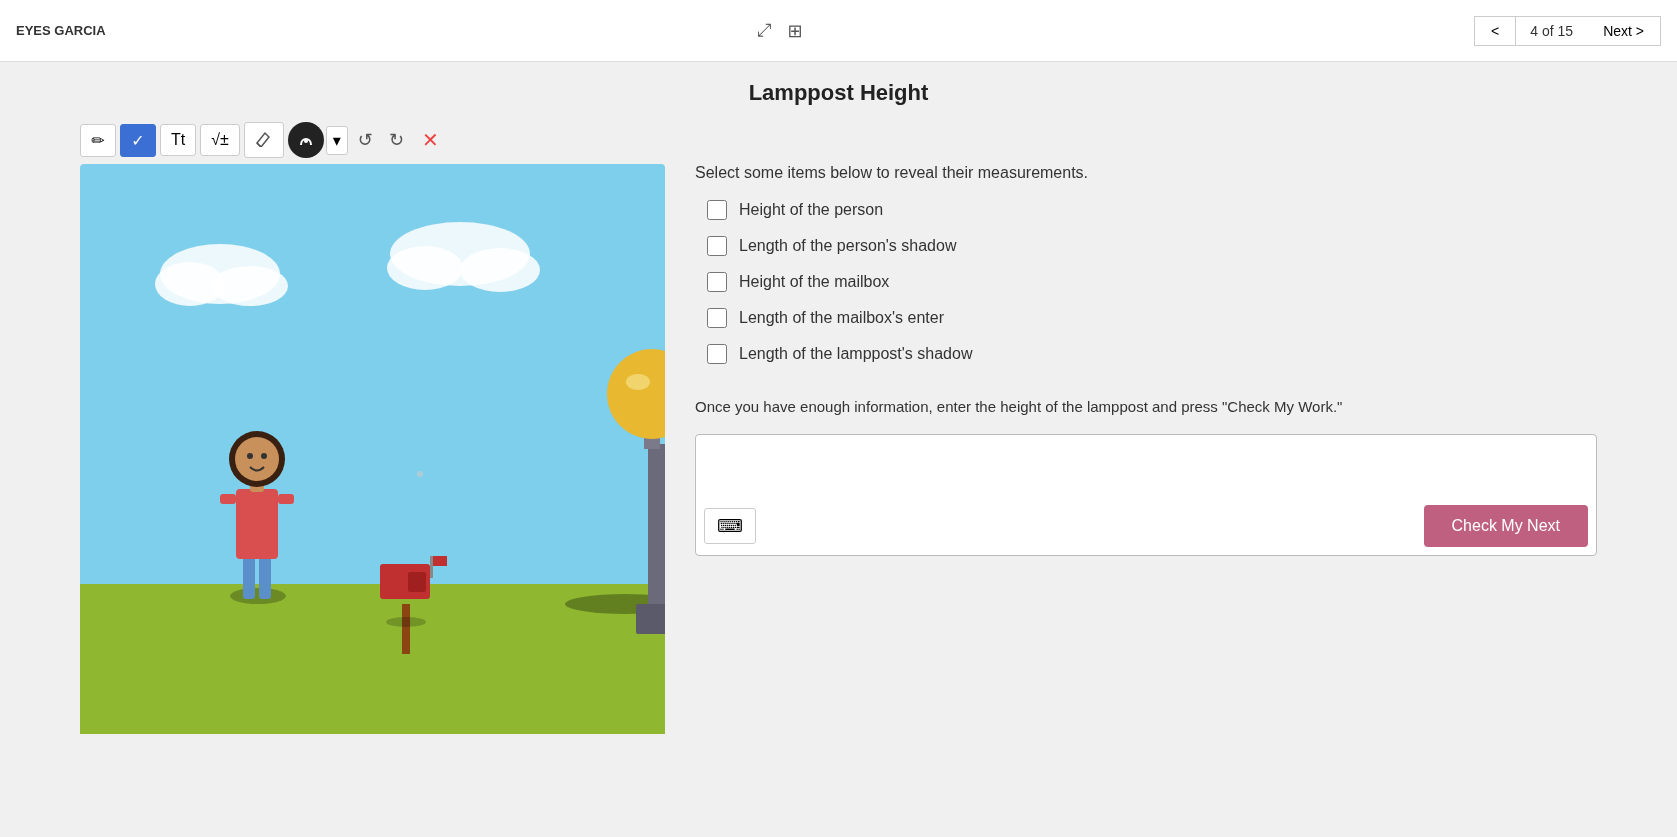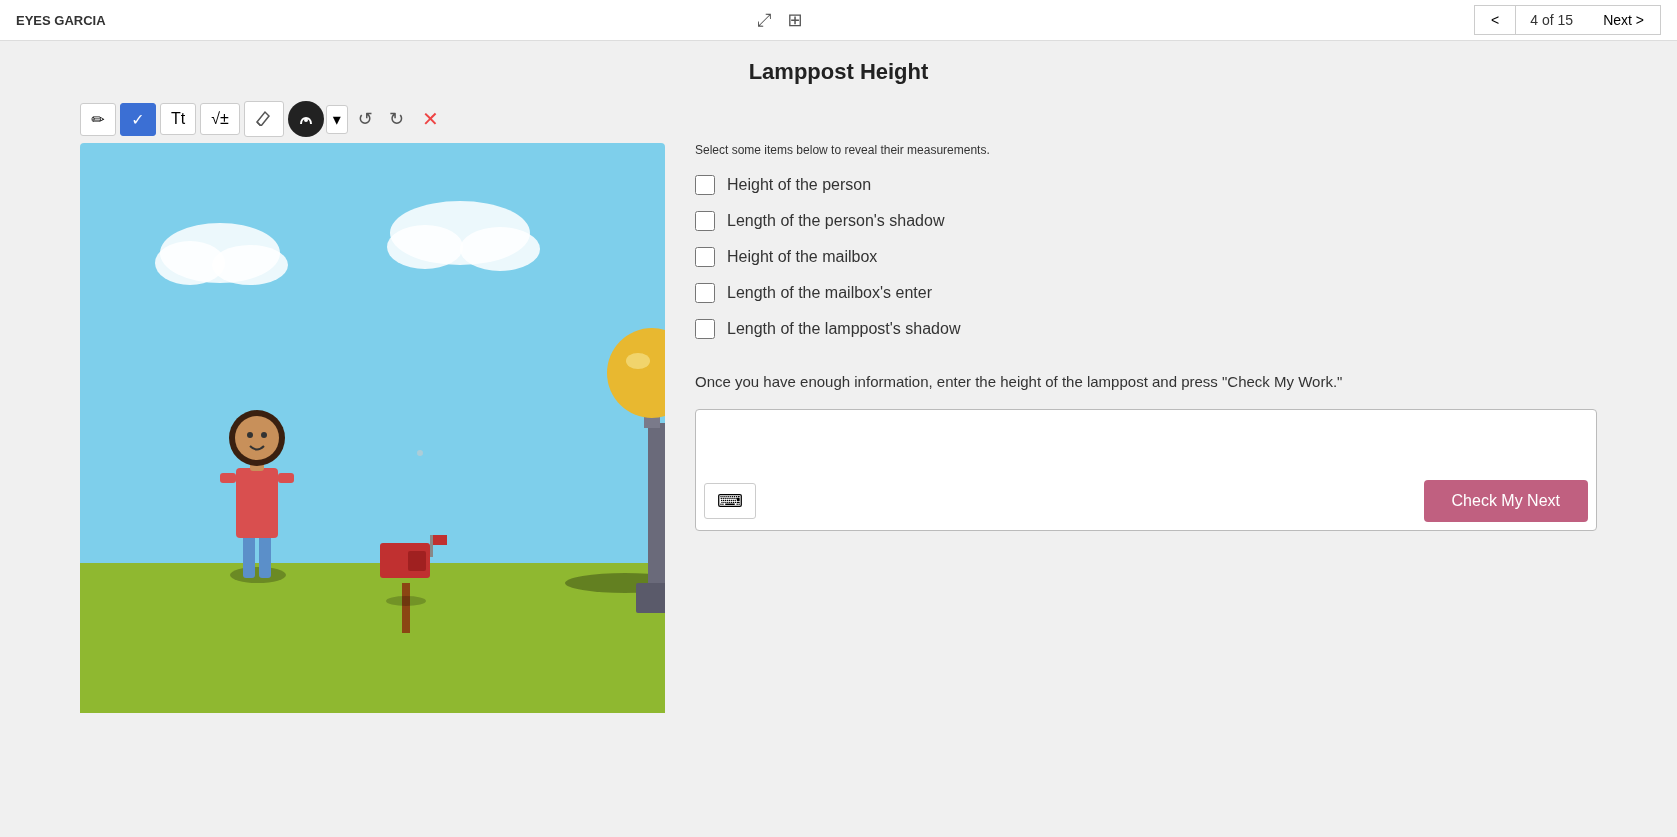--- a/index.html
+++ b/index.html
@@ -8,21 +8,21 @@
       background: #f0f0f0;
       width: 1677px;
       height: 837px;
       overflow: hidden;
       display: flex;
       flex-direction: column;
     }
 
     
     .top-bar {
-      height: 41px;
+      height: 62px;
       background: #fff;
       border-bottom: 1px solid #ddd;
       display: flex;
       align-items: center;
       justify-content: space-between;
       padding: 0 16px;
       flex-shrink: 0;
     }
     .top-bar-left {
       display: flex;
@@ -178,37 +178,38 @@
 
     
     .right-panel {
       flex: 1;
       display: flex;
       flex-direction: column;
       gap: 12px;
     }
 
     .instruction-text {
-      font-size: 12px;
+      font-size: 16px;
       color: #333;
       margin-bottom: 6px;
     }
 
     .checkbox-list {
       display: flex;
       flex-direction: column;
       gap: 16px;
       margin-bottom: 20px;
     }
 
     .checkbox-item {
       display: flex;
       align-items: center;
       gap: 12px;
       cursor: pointer;
+      margin-left: 12px;
     }
 
     .checkbox-item input[type="checkbox"] {
       width: 20px;
       height: 20px;
       cursor: pointer;
       border: 1px solid #aaa;
       flex-shrink: 0;
     }
 

